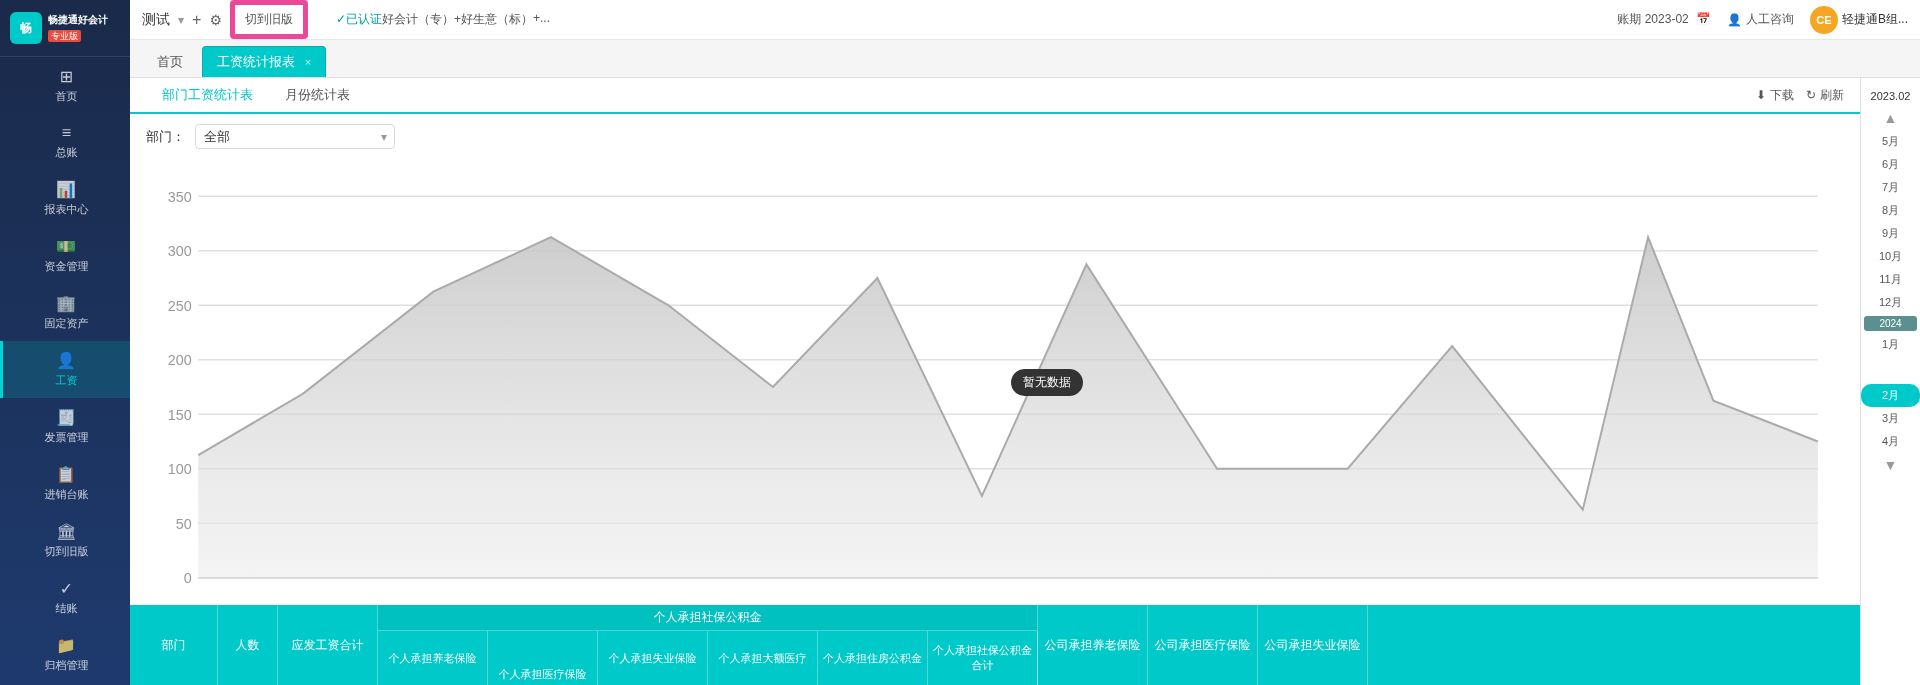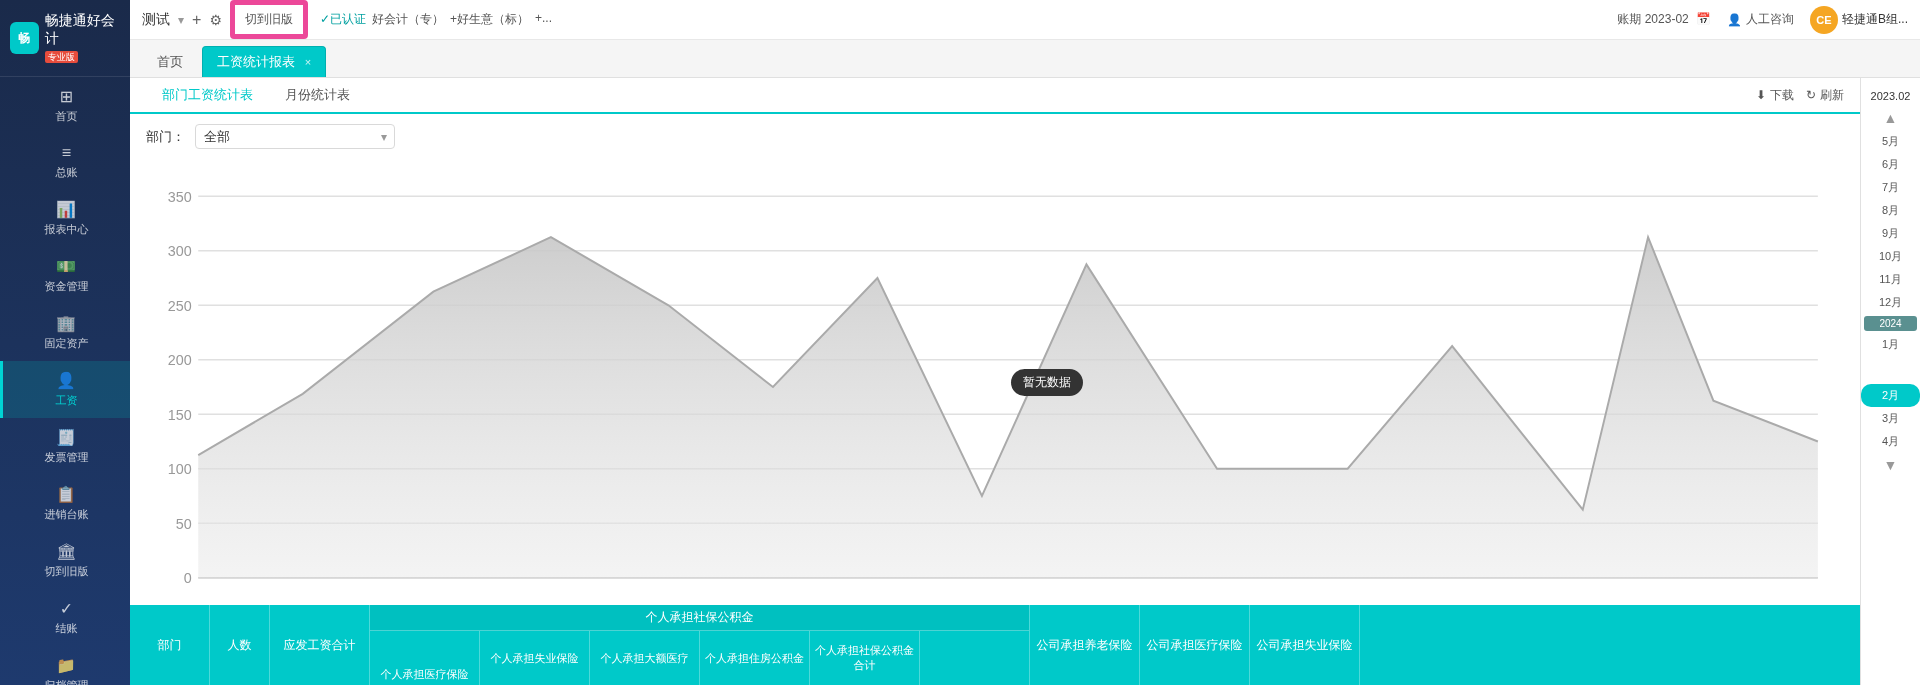--- a/index.html
+++ b/index.html
@@ -58,21 +58,21 @@
       flex-shrink: 0;
     }
     .topbar-title { font-size: 14px; font-weight: 500; color: #333; }
     .topbar-arrow { color: #999; font-size: 12px; }
     .topbar-btn { color: #666; font-size: 16px; cursor: pointer; }
     .topbar-switch-btn {
       border: 5px solid #ec4899; border-radius: 4px;
       padding: 6px 10px; font-size: 12px; color: #555;
       cursor: pointer; background: white;
     }
-    .topbar-badges { display: flex; gap: 6px; align-items: flex-start; margin-left: 4px; }
+    .topbar-badges { display: flex; align-items: flex-start; margin-left: 20px; }
     .badge-item { display: flex; align-items: center; gap: 2px; font-size: 12px; color: #555; }
     .badge-certified { color: #00a0a0; }
     .topbar-right { margin-left: auto; display: flex; align-items: center; gap: 16px; }
     .topbar-period { font-size: 12px; color: #555; }
     .help-btn { display: flex; align-items: center; gap: 4px; font-size: 12px; color: #555; cursor: pointer; }
     .user-btn { display: flex; align-items: center; gap: 4px; font-size: 12px; }
     .user-avatar { width: 28px; height: 28px; border-radius: 50%; background: #f5a623; display: flex; align-items: center; justify-content: center; color: white; font-size: 11px; font-weight: bold; }
 
     
     .tabbar {
@@ -294,21 +294,21 @@
       text-align: center;
     }
   </style>
 </head>
 <body>
 
 <div class="sidebar">
   <div class="sidebar-logo">
     <div class="logo-icon">畅</div>
     <div>
-      <div style="color:white;font-size:14px;font-weight:normal;">畅捷通好会计</div>
+      <div style="color:white;font-size:10px;font-weight:bold;">畅捷通好会计</div>
       <span class="logo-badge">专业版</span>
     </div>
   </div>
   <div class="sidebar-nav">
     <div class="sidebar-item">
       <span class="icon">⊞</span>
       <span class="label">首页</span>
     </div>
     <div class="sidebar-item">
       <span class="icon">≡</span>
@@ -469,35 +469,38 @@
 
           <path d="M40,210 L120,165 L220,90 L310,50 L400,100 L480,160 L560,80 L640,240 L720,70 L820,220 L920,220 L1000,130 L1100,250 L1150,50 L1200,170 L1280,200" fill="none" stroke="#aaa" stroke-width="1.5"></path>
         </svg>
         <div class="chart-tooltip">
           <span>暂无数据</span>
         </div>
       </div>
 
       <div class="table-header">
         <div class="table-header-inner">
-          <div class="th-col" style="width:80px;">
+          <div class="th-col" style="width:88px;">
             <span>部门</span>
           </div>
           <div class="th-col" style="width:60px;">
             <span>人数</span>
           </div>
           <div class="th-col" style="width:100px;">
             <span>应发工资合计</span>
           </div>
 
           <div class="th-group" style="width:660px;">
             <div class="th-group-header">
               <span>个人承担社保公积金</span>
             </div>
             <div class="th-group-cells">
+              <div class="th-group-cell" style="width:110px;">
+                <span>个人承担养老保险</span>
+              </div>
               <div class="th-group-cell" style="width:110px;align-items:flex-end;">
                 <span>个人承担医疗保险</span>
               </div>
               <div class="th-group-cell" style="width:110px;">
                 <span>个人承担失业保险</span>
               </div>
               <div class="th-group-cell" style="width:110px;">
                 <span>个人承担大额医疗</span>
               </div>
               <div class="th-group-cell" style="width:110px;">

